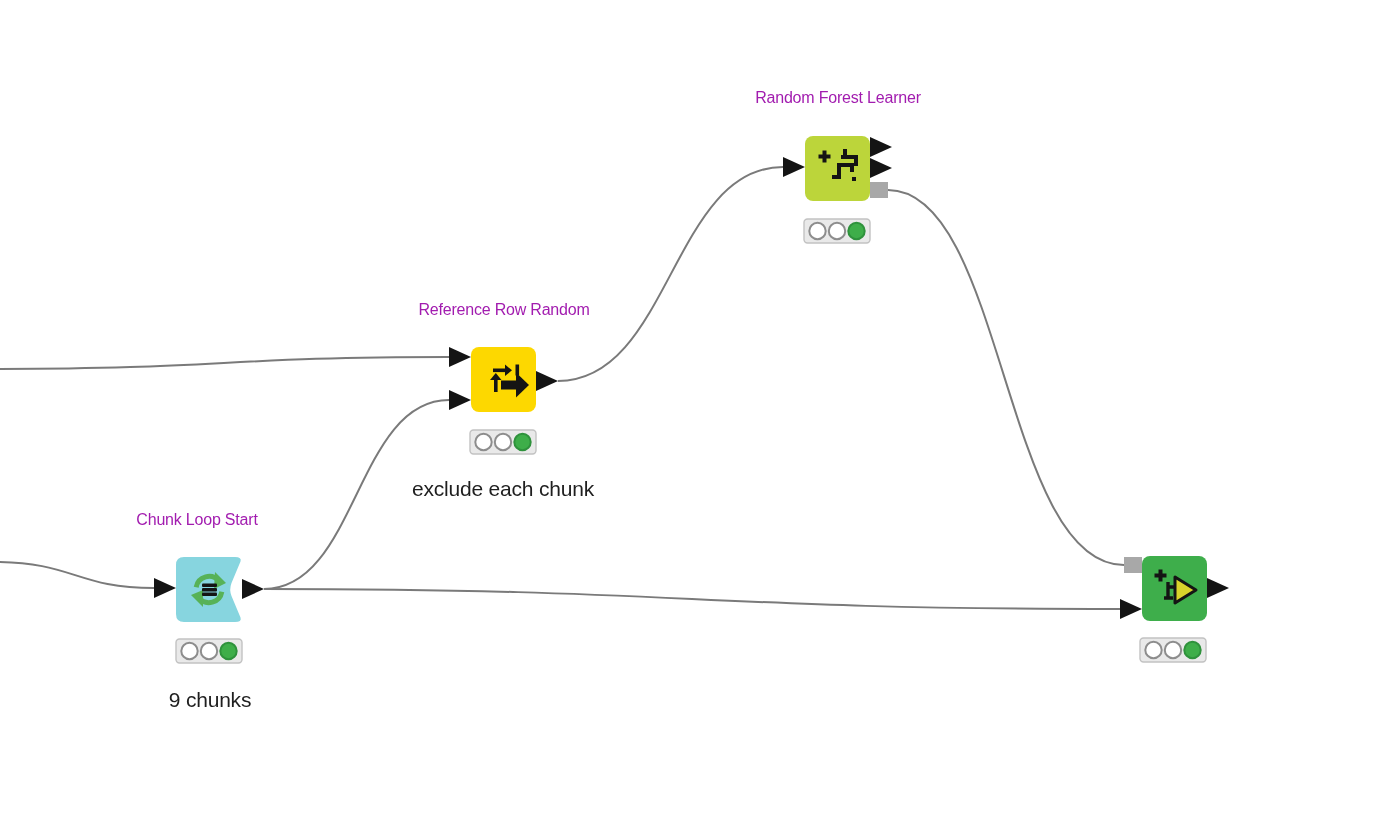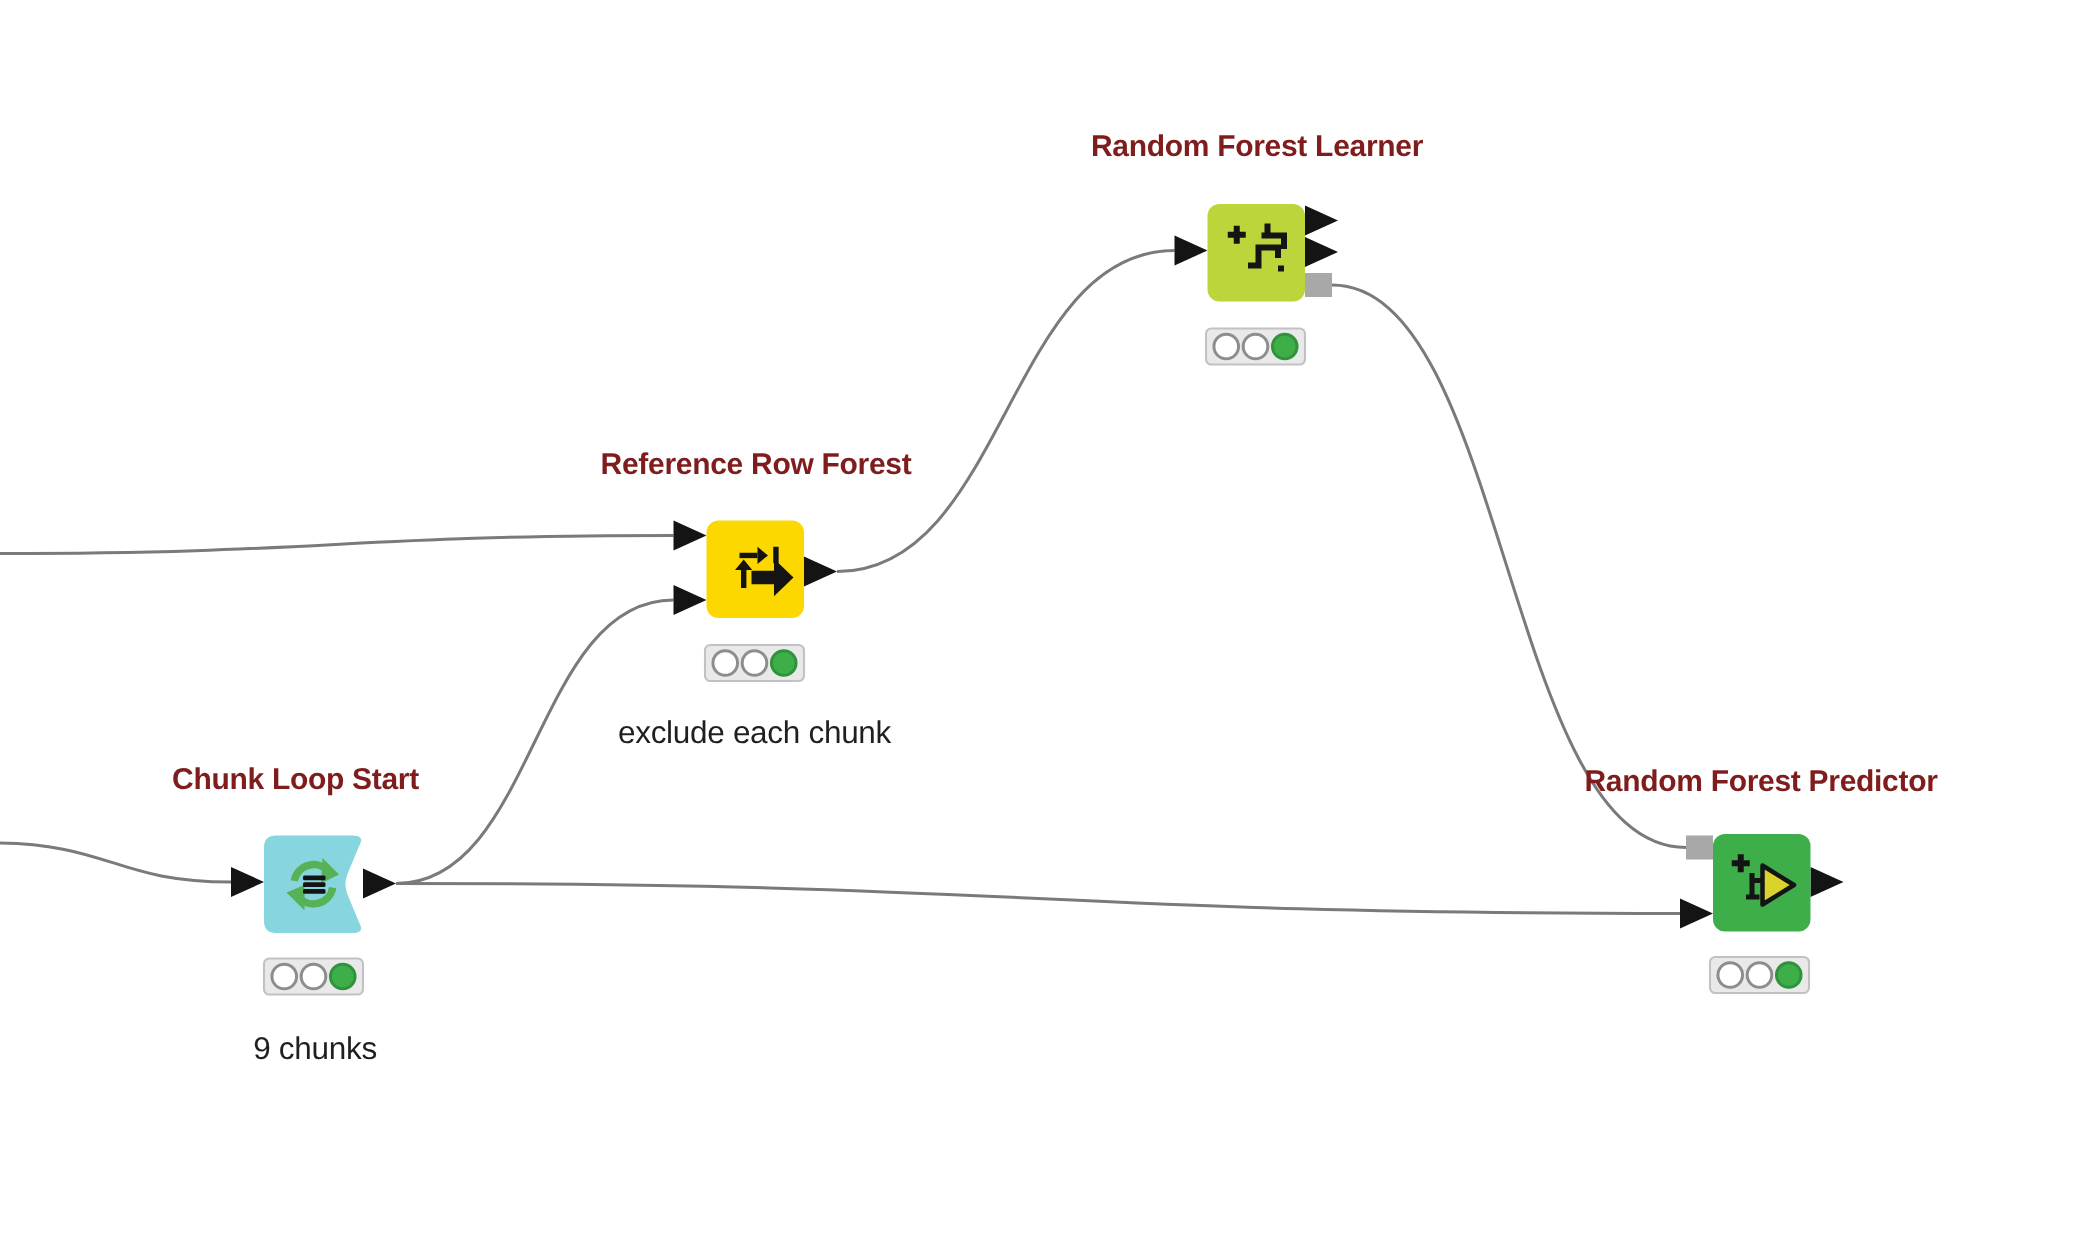--- a/index.html
+++ b/index.html
@@ -14,21 +14,21 @@
   .node-body{stroke:none;}
   .port-tri{stroke:none;}
   .port-square{stroke:none;}
   .tl-frame{stroke-width:1.4;}
   .tl-circle{stroke-width:2;}
   .glyph{fill:none;stroke-width:4;stroke-linecap:butt;}
   .glyph-thin{fill:none;stroke-width:3.4;stroke-linecap:butt;}
   .loop-arc{fill:none;stroke-width:5;stroke-linecap:butt;}
   .node-title{
     position:absolute;transform:translateX(-50%);
-    font-size:20px;font-weight:700;color:#7f1d1d;
+    font-size:16px;font-weight:400;color:#a21caf;
     letter-spacing:-0.2px;white-space:nowrap;line-height:22px;
   }
   .node-comment{
     position:absolute;transform:translateX(-50%);
     font-size:21px;font-weight:400;color:#1f1f1f;
     letter-spacing:-0.2px;white-space:nowrap;line-height:23px;text-align:right;
   }
 </style>
 </head>
 <body>
@@ -120,19 +120,18 @@
     </g>
     <g transform="translate(1140,638)">
       <rect class="tl-frame" width="66" height="24" rx="3.5" style="fill: rgb(233, 233, 233); stroke: rgb(194, 194, 194);"></rect>
       <circle class="tl-circle" cx="13.5" cy="12" r="8.2" style="fill: rgb(255, 255, 255); stroke: rgb(141, 141, 141);"></circle>
       <circle class="tl-circle" cx="33" cy="12" r="8.2" style="fill: rgb(255, 255, 255); stroke: rgb(141, 141, 141);"></circle>
       <circle class="tl-circle" cx="52.5" cy="12" r="8.2" style="fill: rgb(62, 174, 73); stroke: rgb(47, 146, 60);"></circle>
     </g>
   </svg>
 
   <div class="node-title" style="left:197px;top:509px">Chunk Loop Start</div>
-  <div class="node-title" style="left:504px;top:299px">Reference Row Forest</div>
+  <div class="node-title" style="left:504px;top:299px">Reference Row Random</div>
   <div class="node-title" style="left:838px;top:87px">Random Forest Learner</div>
-  <div class="node-title" style="left:1174px;top:510px">Random Forest Predictor</div>
 
   <div class="node-comment" style="left:210px;top:688px">9 chunks</div>
   <div class="node-comment" style="left:503px;top:477px">exclude each chunk</div>
 </div>
 
 </body></html>

